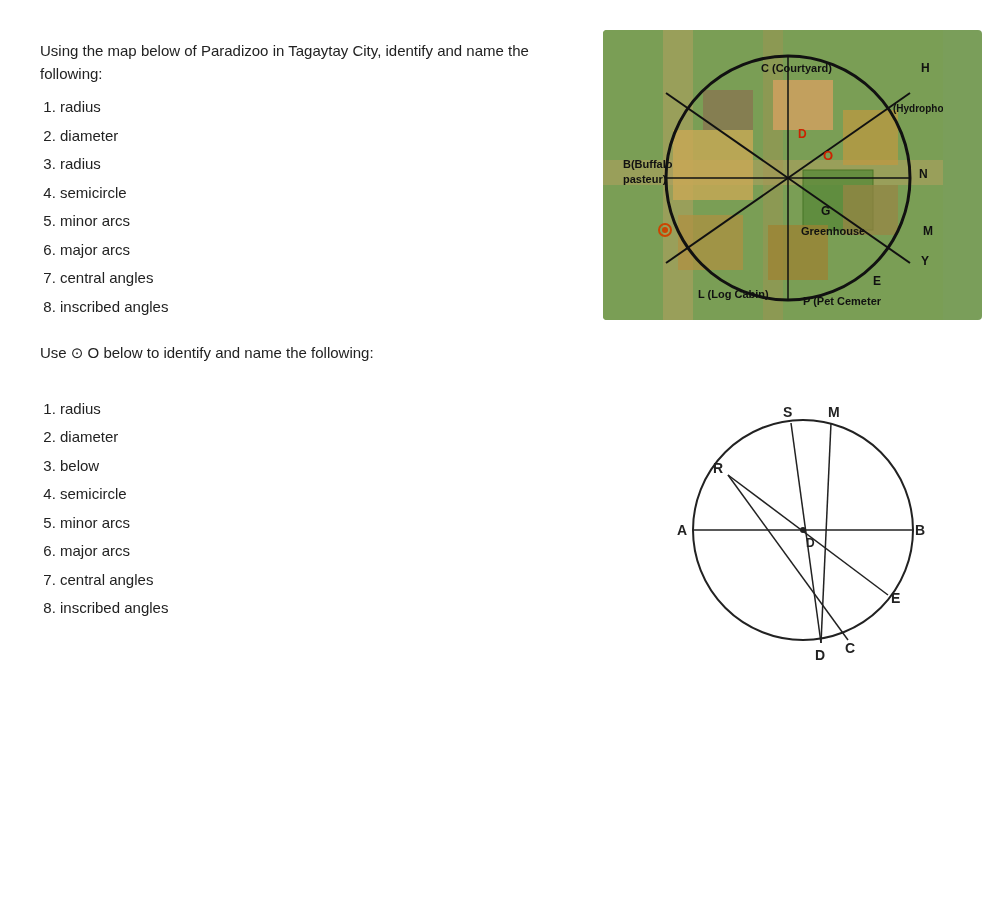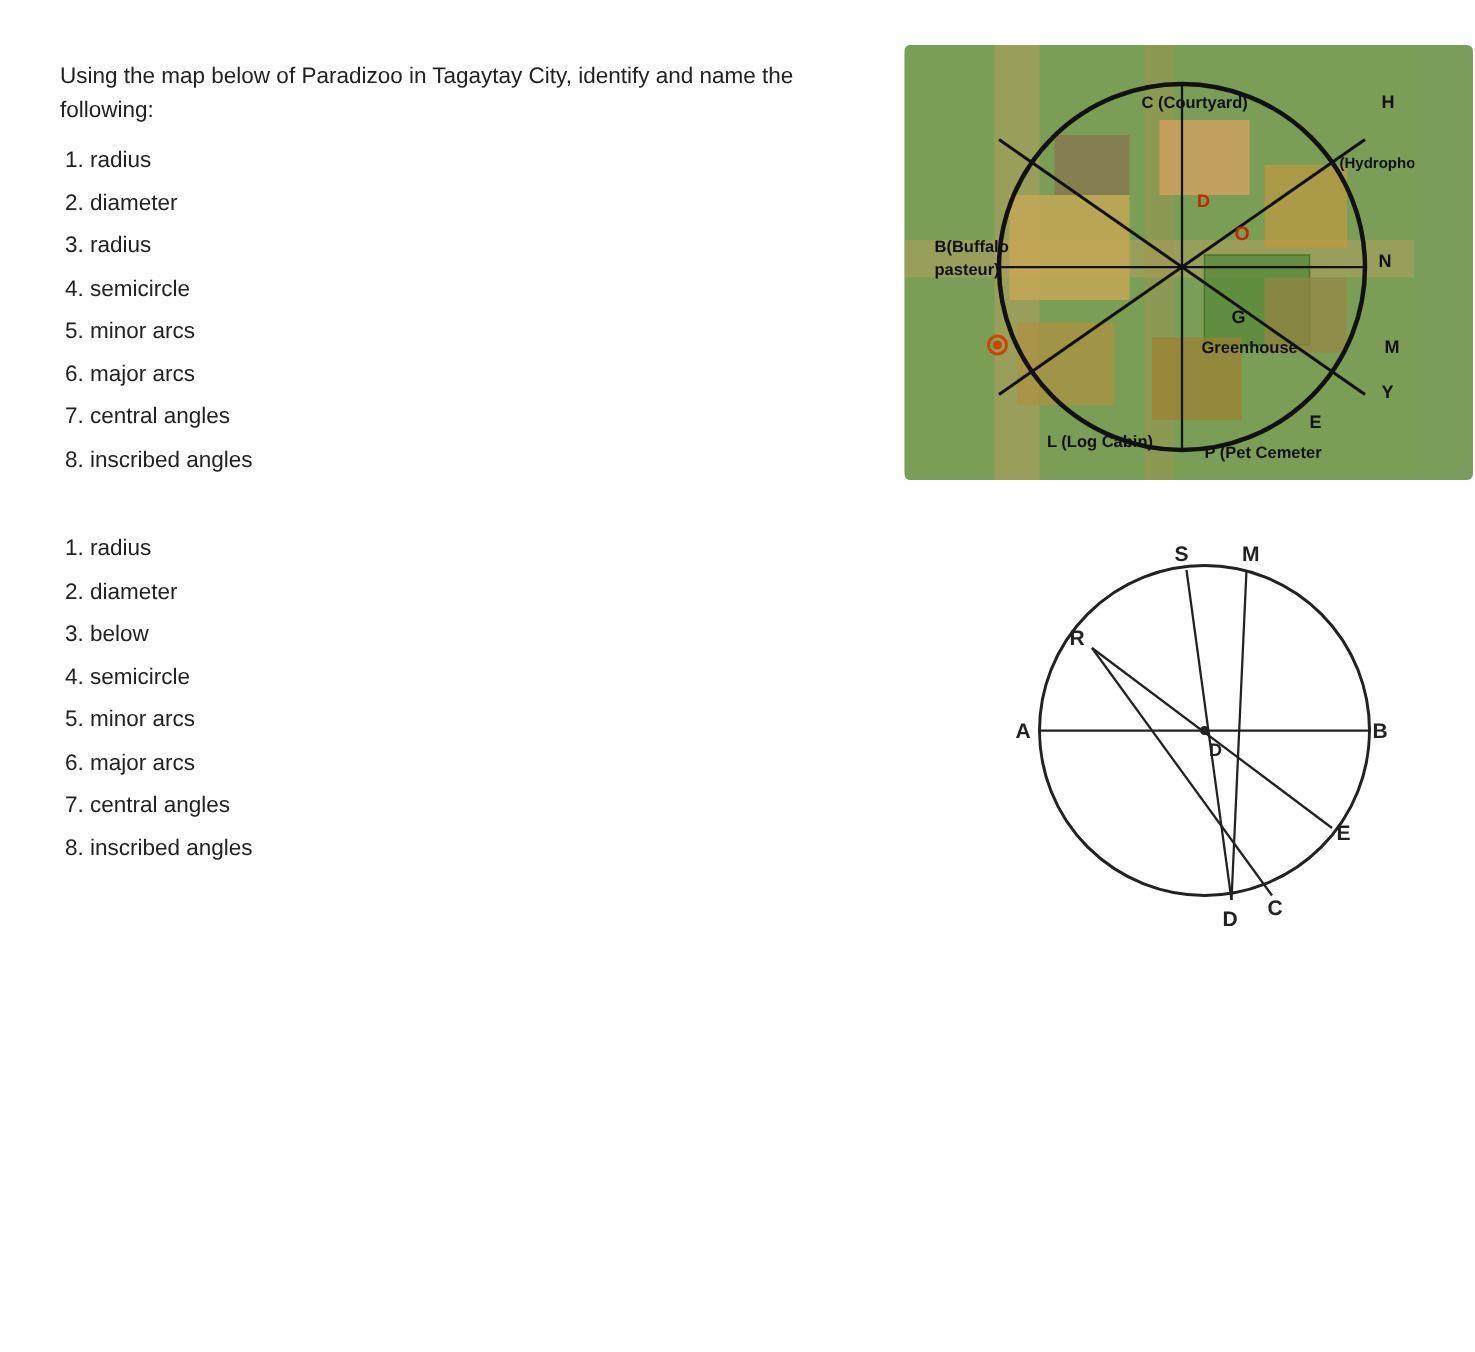--- a/index.html
+++ b/index.html
@@ -153,20 +153,21 @@
 
         <text x="200" y="275" font-size="11" font-weight="bold" fill="#111" font-family="Arial">P (Pet Cemeter</text>
 
         <text x="270" y="255" font-size="12" font-weight="bold" fill="#111" font-family="Arial">E</text>
       </svg>
     </div>
   </div>
 </div>
 
 <div class="section-bottom">
+  <p class="section-bottom-header">Use ⊙ O below to identify and name the following:</p>
   <div class="section-bottom-content">
     <div class="instructions-bottom">
       <ol>
         <li>radius</li>
         <li>diameter</li>
         <li>below</li>
         <li>semicircle</li>
         <li>minor arcs</li>
         <li>major arcs</li>
         <li>central angles</li>

